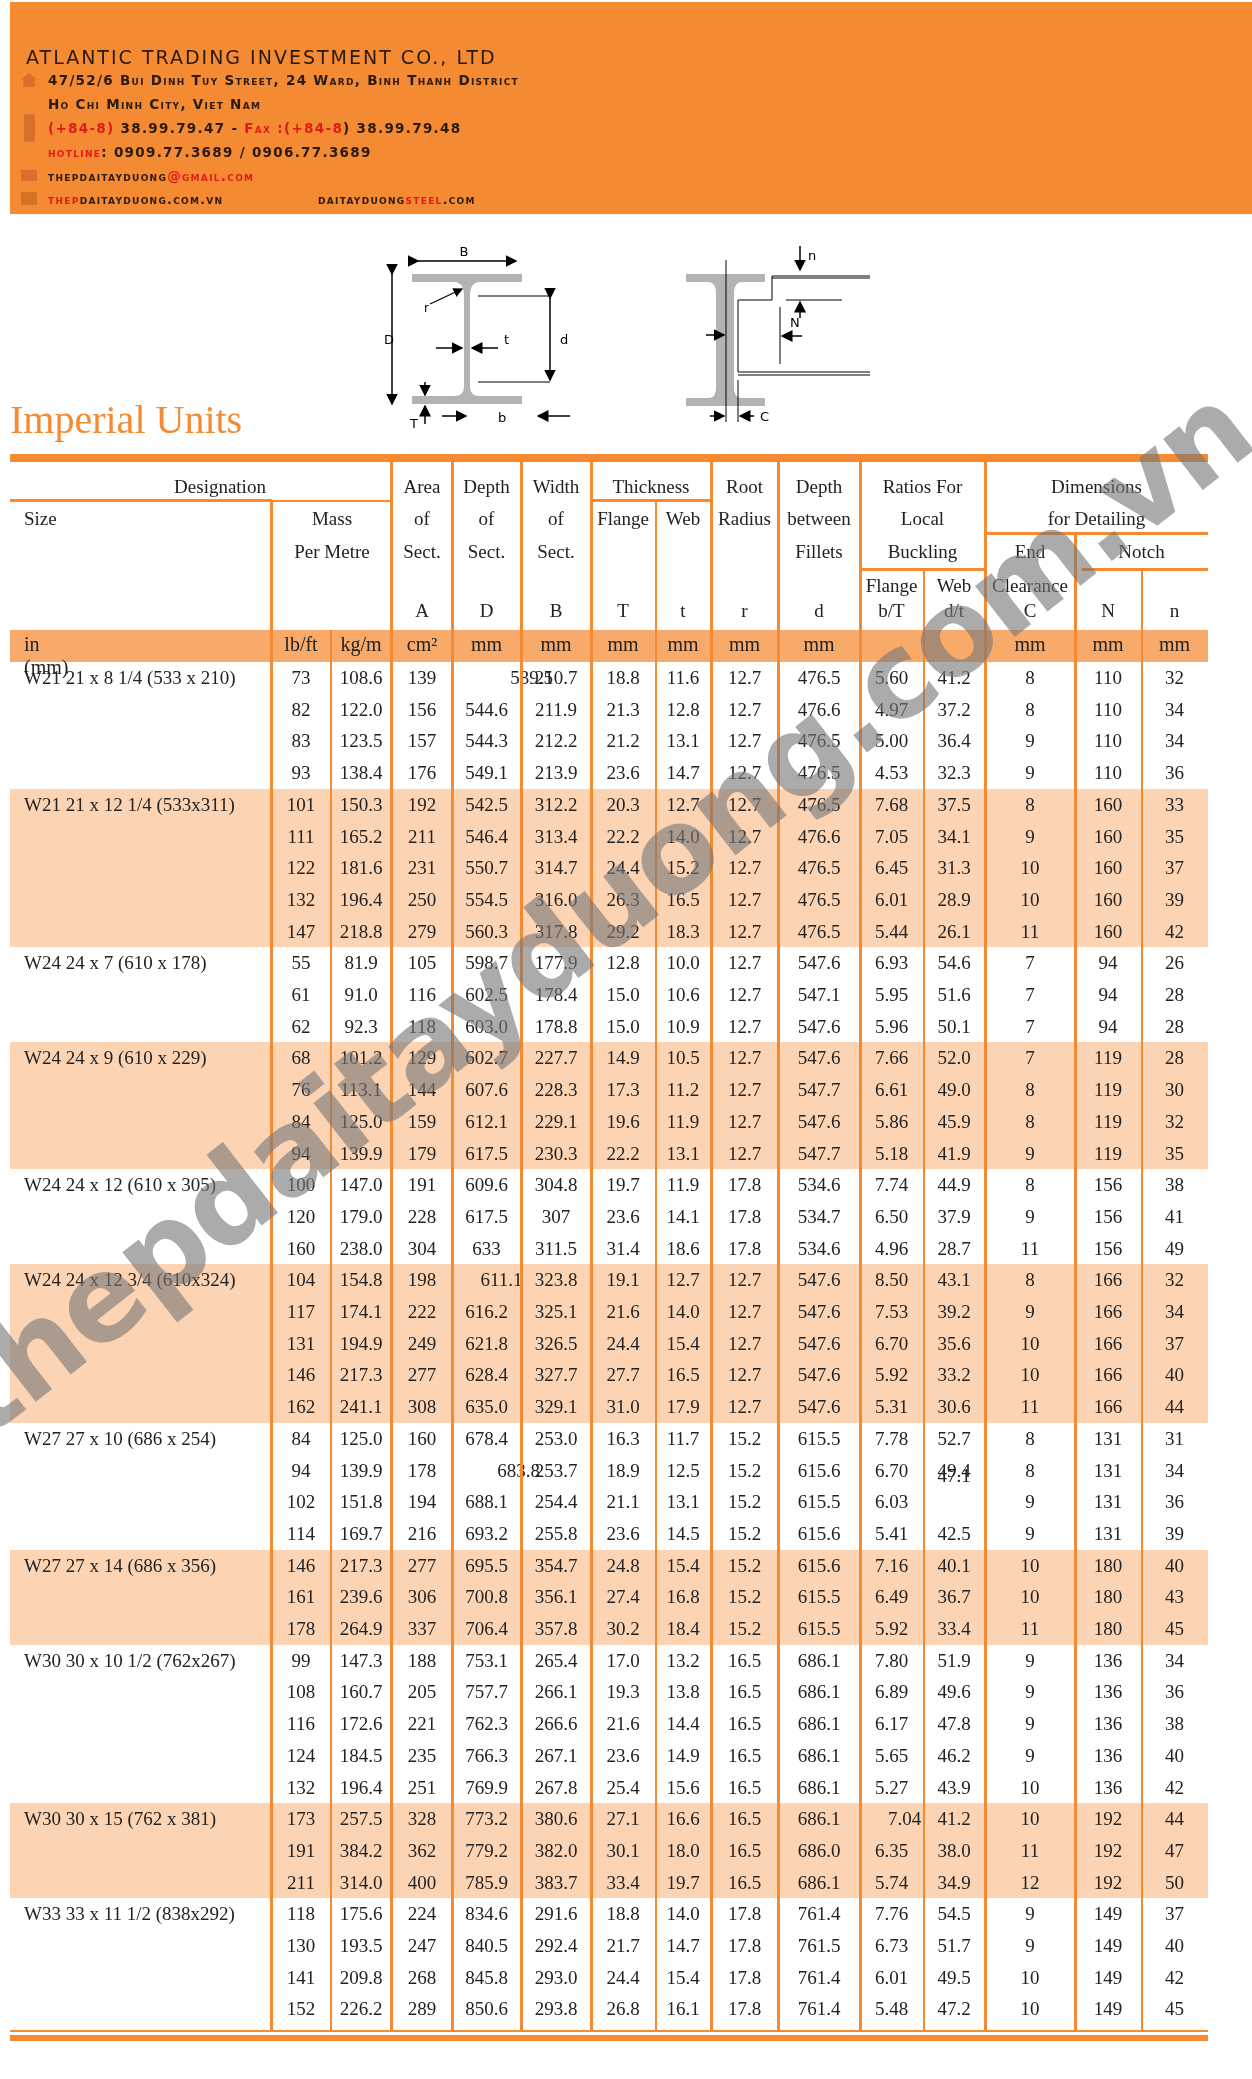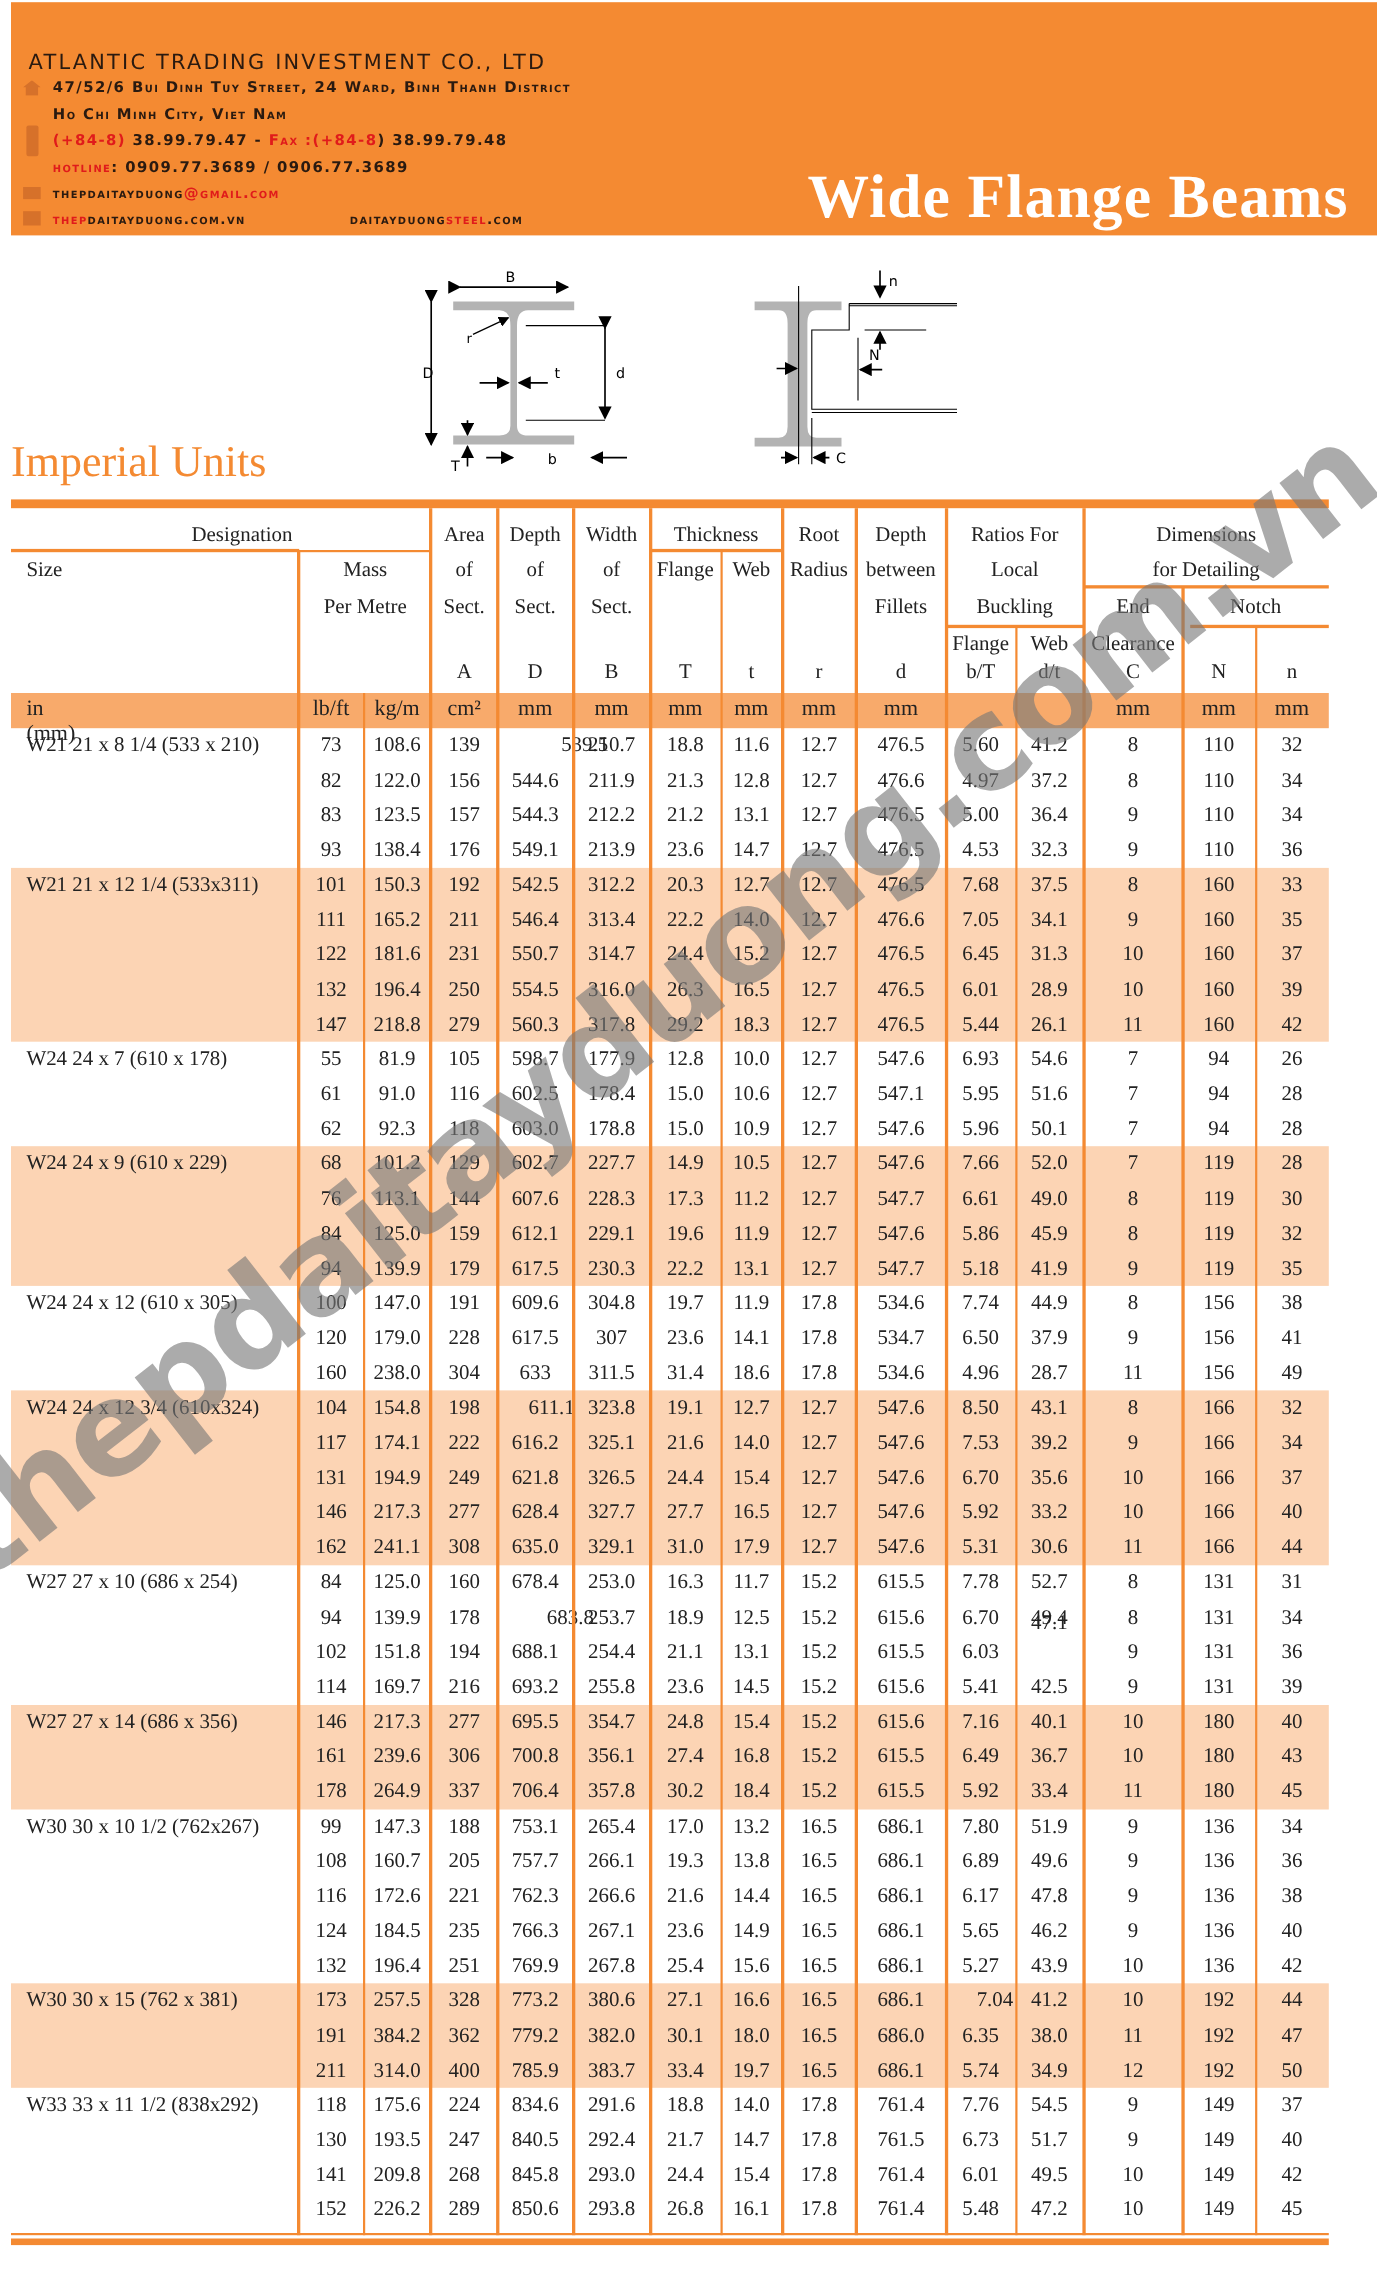--- a/index.html
+++ b/index.html
@@ -48,21 +48,20 @@
   </div>
 
   <div class="ic" style="top:190px;height:13px;"></div>
   <div class="ln" style="top:190px;font-size:12.5px;">
     <span class="red">thep</span><span>daitayduong.com.vn</span>
   </div>
   <div class="ln" style="top:190px;left:308px;font-size:12.5px;">
     <span>daitayduong</span><span class="red">steel</span><span>.com</span>
   </div>
 
-  <div class="title">Wide Flange Beams</div>
 </div>
 
 <svg class="diag" style="left:370px;top:232px;" width="500" height="200" viewBox="0 0 500 200">
   <defs>
     <marker id="ah" markerWidth="8" markerHeight="8" refX="7" refY="4" orient="auto">
         <path d="M0,0 L8,4 L0,8 z" fill="#000"></path>
       </marker>
   </defs>
 
   <path d="M42,42 L152,42 L152,50 L110,50 Q100,50 100,64 L100,155 Q100,164 110,164 L152,164 L152,172 L42,172 L42,164 L84,164 Q94,164 94,155 L94,64 Q94,50 84,50 L42,50 Z" fill="#b3b3b3"></path>

